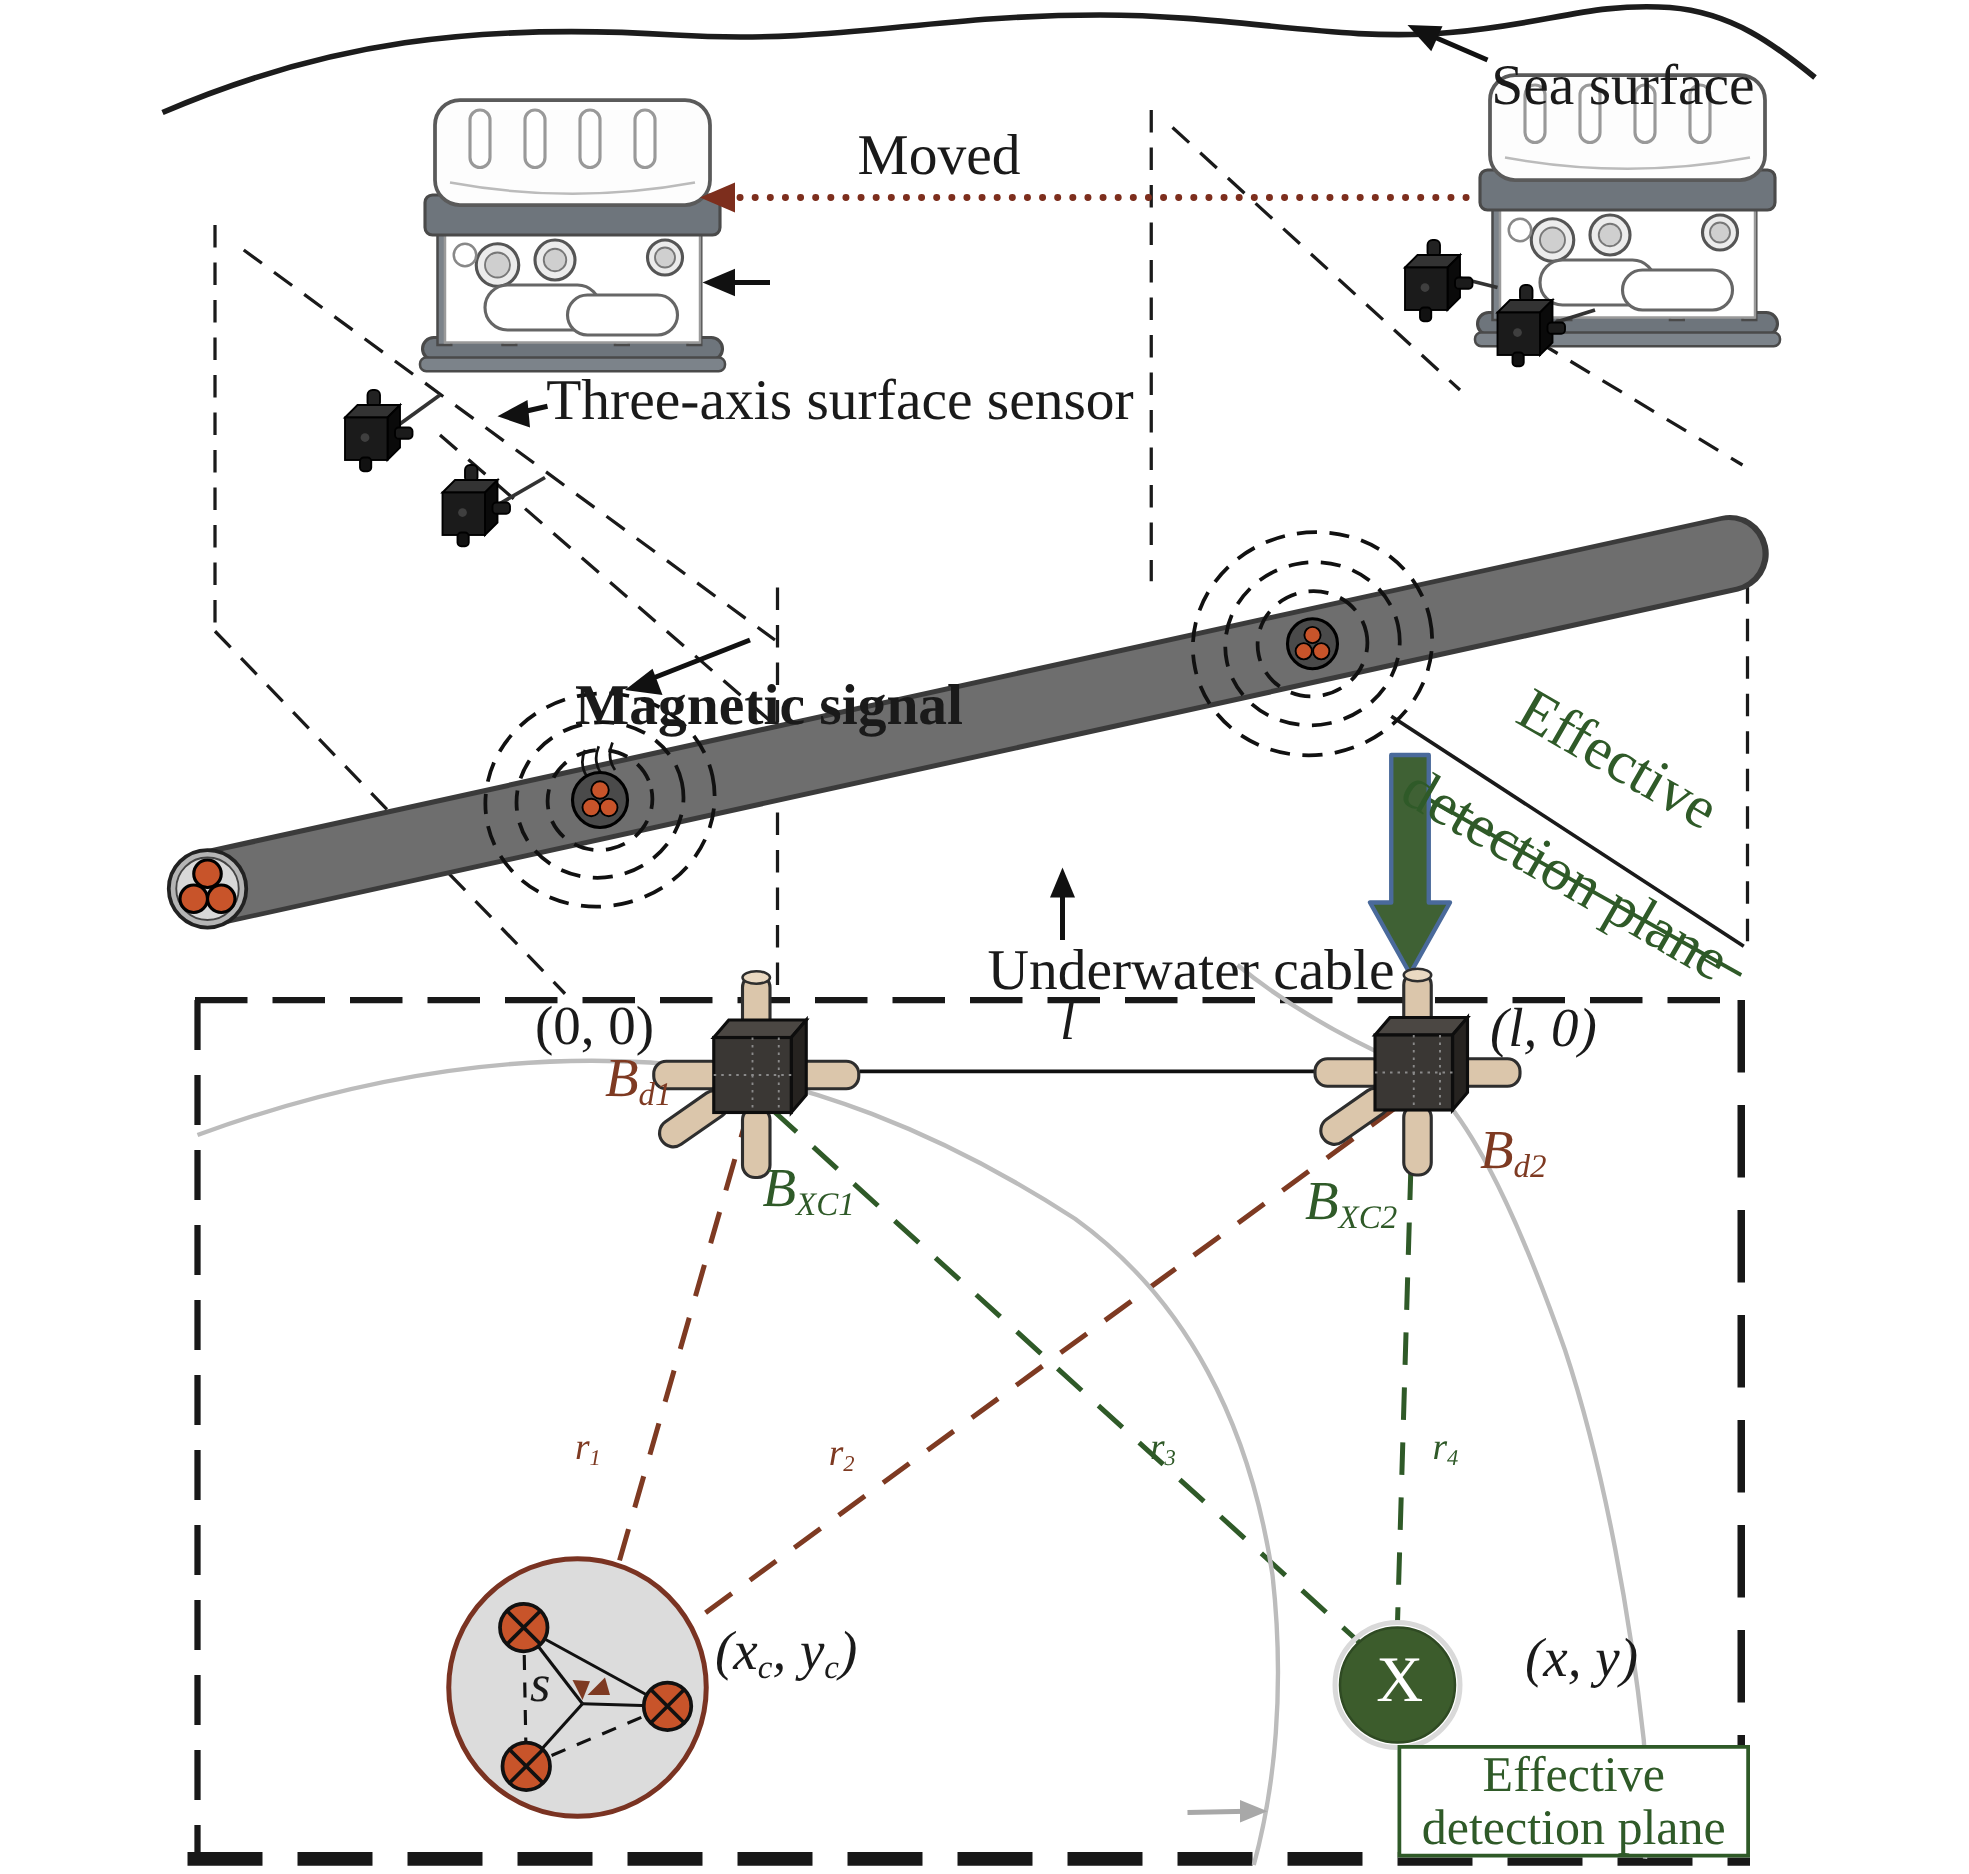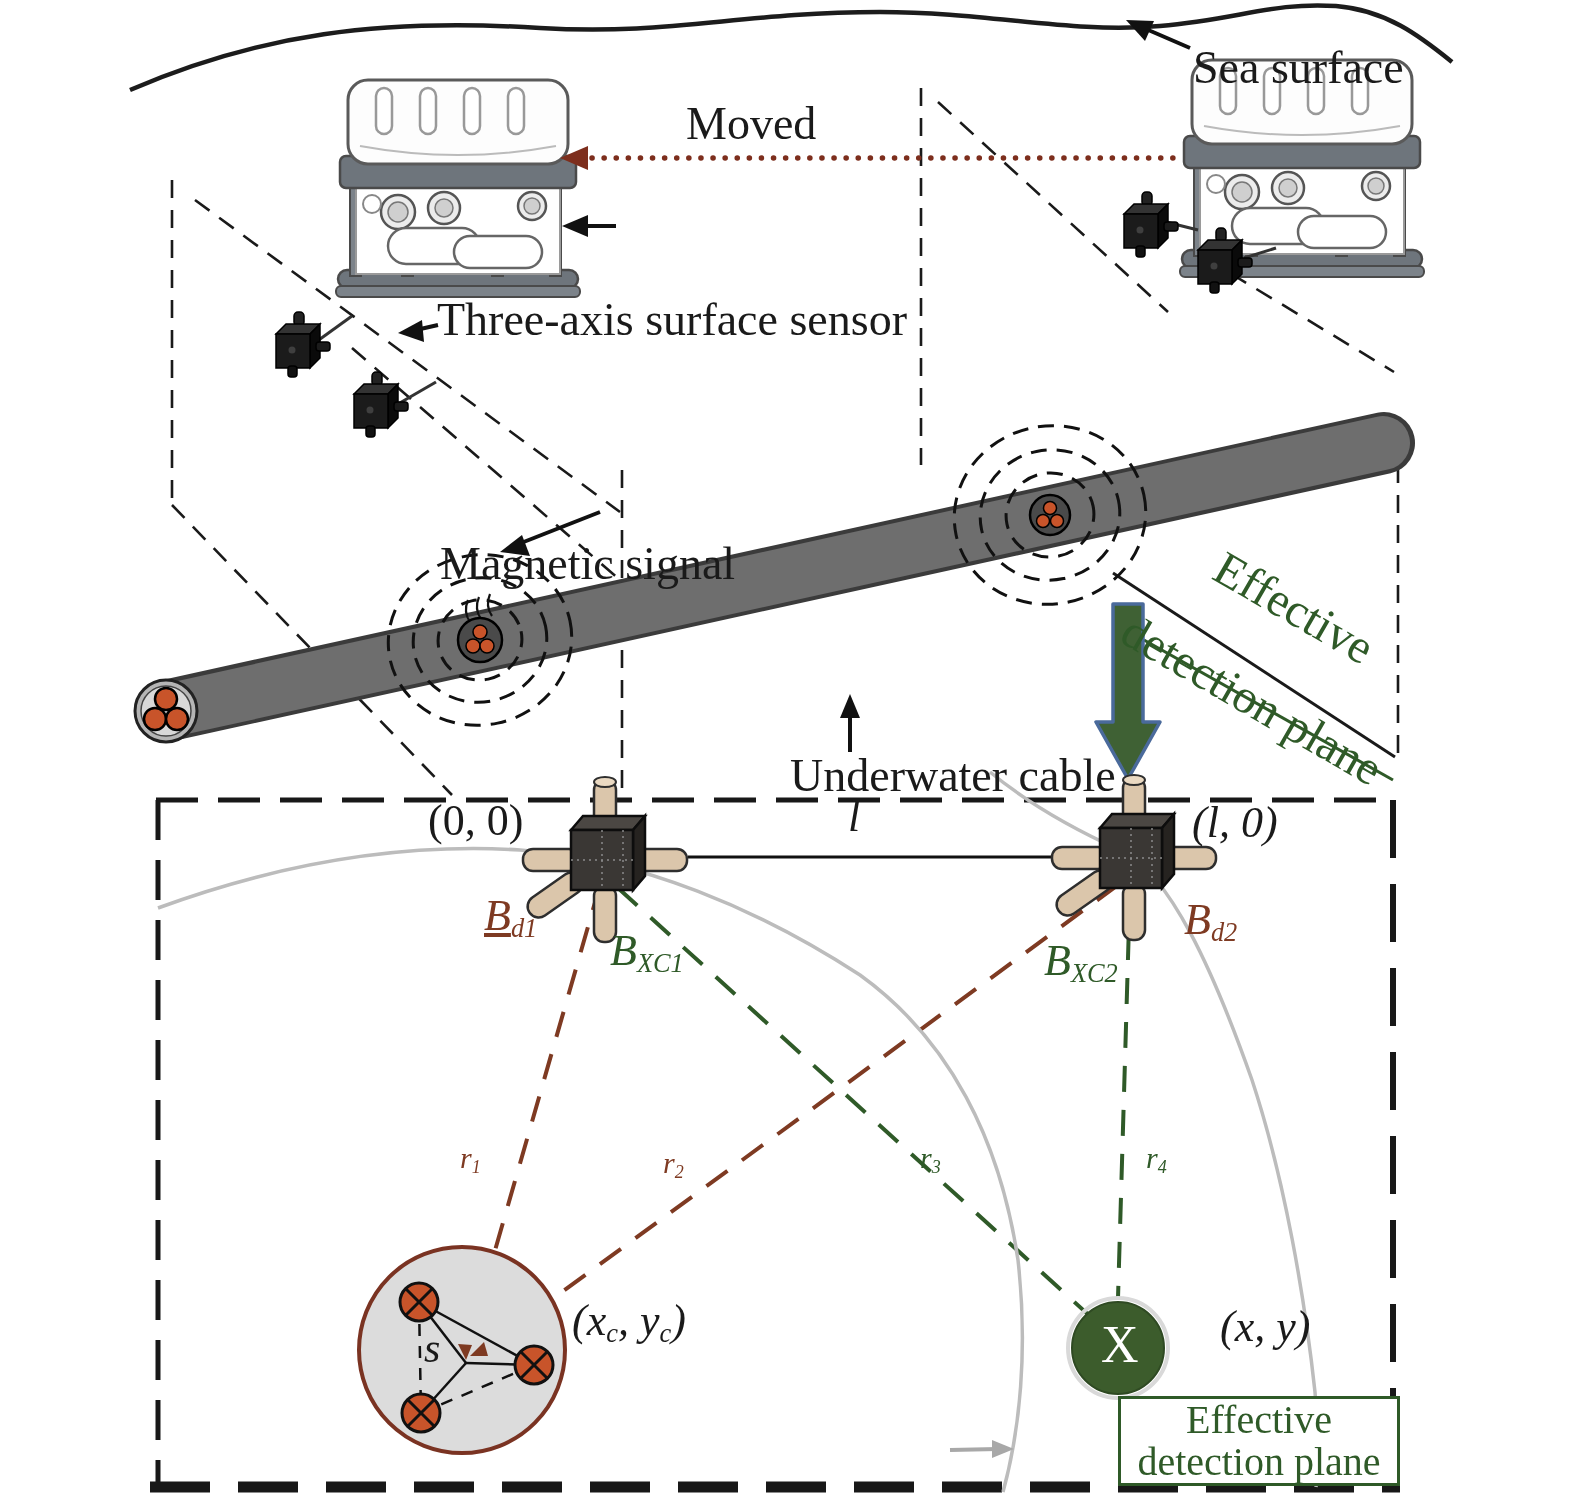--- a/index.html
+++ b/index.html
@@ -236,31 +236,31 @@
 
   <g>
     <circle cx="1118" cy="1348" r="50" fill="none" stroke="#d9d9d9" stroke-width="4"></circle>
     <circle cx="1118" cy="1348" r="46" fill="#3c5c2c" stroke="#2f4a23" stroke-width="2"></circle>
   </g>
 </svg>
 
 <div class="lbl fs46" style="left:1193px;top:20px;margin-top:24px;">Sea surface</div>
 <div class="lbl fs46" style="left:686px;top:100px;">Moved</div>
 <div class="lbl fs46" style="left:437px;top:296px;">Three-axis surface sensor</div>
-<div class="lbl fs46" style="left:440px;top:540px;">Magnetic signal</div>
+<div class="lbl fs46" style="left:460px;top:540px;font-weight:bold;">Magnetic signal</div>
 <div class="lbl fs46" style="left:790px;top:752px;">Underwater cable</div>
 
 <div class="lbl fs46 green rot" style="left:1294px;top:608px;transform:translate(-50%,-50%) rotate(30deg);font-size:48px;">Effective</div>
 <div class="lbl fs46 green rot" style="left:1252px;top:700px;transform:translate(-50%,-50%) rotate(30deg);font-size:48px;">detection plane</div>
 
 <div class="lbl fs44" style="left:428px;top:798px;">(0, 0)</div>
 <div class="lbl fs44 it" style="left:848px;top:794px;">l</div>
 <div class="lbl fs44 it" style="left:1192px;top:800px;">(l, 0)</div>
 
-<div class="lbl fs44 brown it" style="left:484px;top:893px;text-decoration:underline;"><span>B</span><span class="sub">d1</span></div>
+<div class="lbl fs44 brown it" style="left:484px;top:840px;"><span>B</span><span class="sub">d1</span></div>
 <div class="lbl fs44 green it" style="left:610px;top:928px;"><span>B</span><span class="sub">XC1</span></div>
 <div class="lbl fs44 brown it" style="left:1184px;top:870px;margin-top:27px;"><span>B</span><span class="sub">d2</span></div>
 <div class="lbl fs44 green it" style="left:1044px;top:938px;"><span>B</span><span class="sub">XC2</span></div>
 
 <div class="lbl fs42 brown it" style="left:460px;top:1142px;"><span>r</span><span class="sub">1</span></div>
 <div class="lbl fs42 brown it" style="left:663px;top:1147px;"><span>r</span><span class="sub">2</span></div>
 <div class="lbl fs42 green it" style="left:920px;top:1142px;"><span>r</span><span class="sub">3</span></div>
 <div class="lbl fs42 green it" style="left:1146px;top:1142px;"><span>r</span><span class="sub">4</span></div>
 
 <div class="lbl fs44 it" style="left:572px;top:1298px;"><span>(x</span><span class="sub">c</span><span>, y</span><span class="sub">c</span><span>)</span></div>

